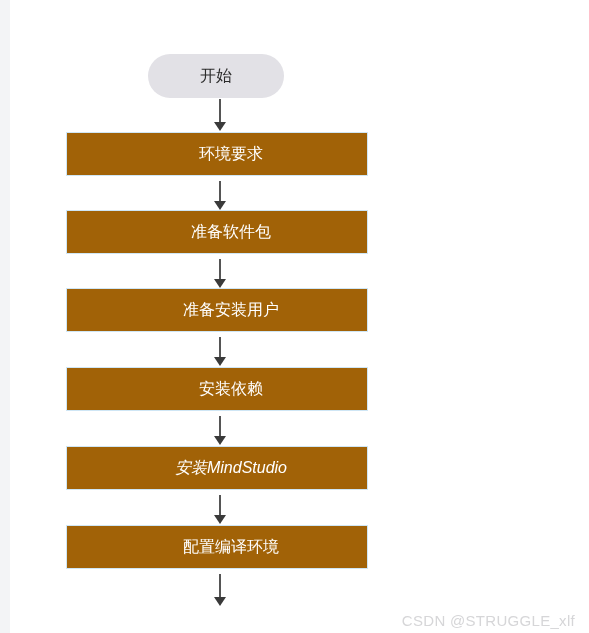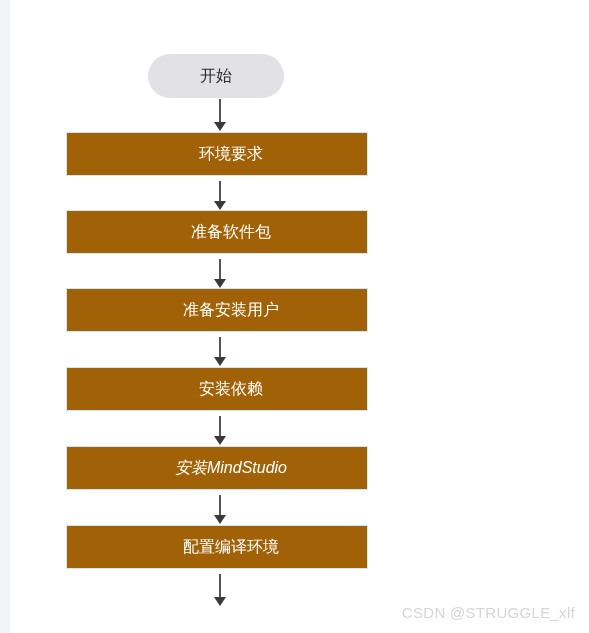--- a/index.html
+++ b/index.html
@@ -88,21 +88,21 @@
     width: 0;
     height: 0;
     border-left: 6px solid transparent;
     border-right: 6px solid transparent;
     border-top: 9px solid #3a3a3a;
   }
 
   .watermark {
     position: absolute;
     right: 14px;
-    bottom: 12px;
+    bottom: 4px;
     color: #d6d6d8;
     font-size: 15px;
     letter-spacing: 0.3px;
     white-space: nowrap;
   }
 </style>
 </head>
 <body>
 
 <div class="left-gutter"></div>

